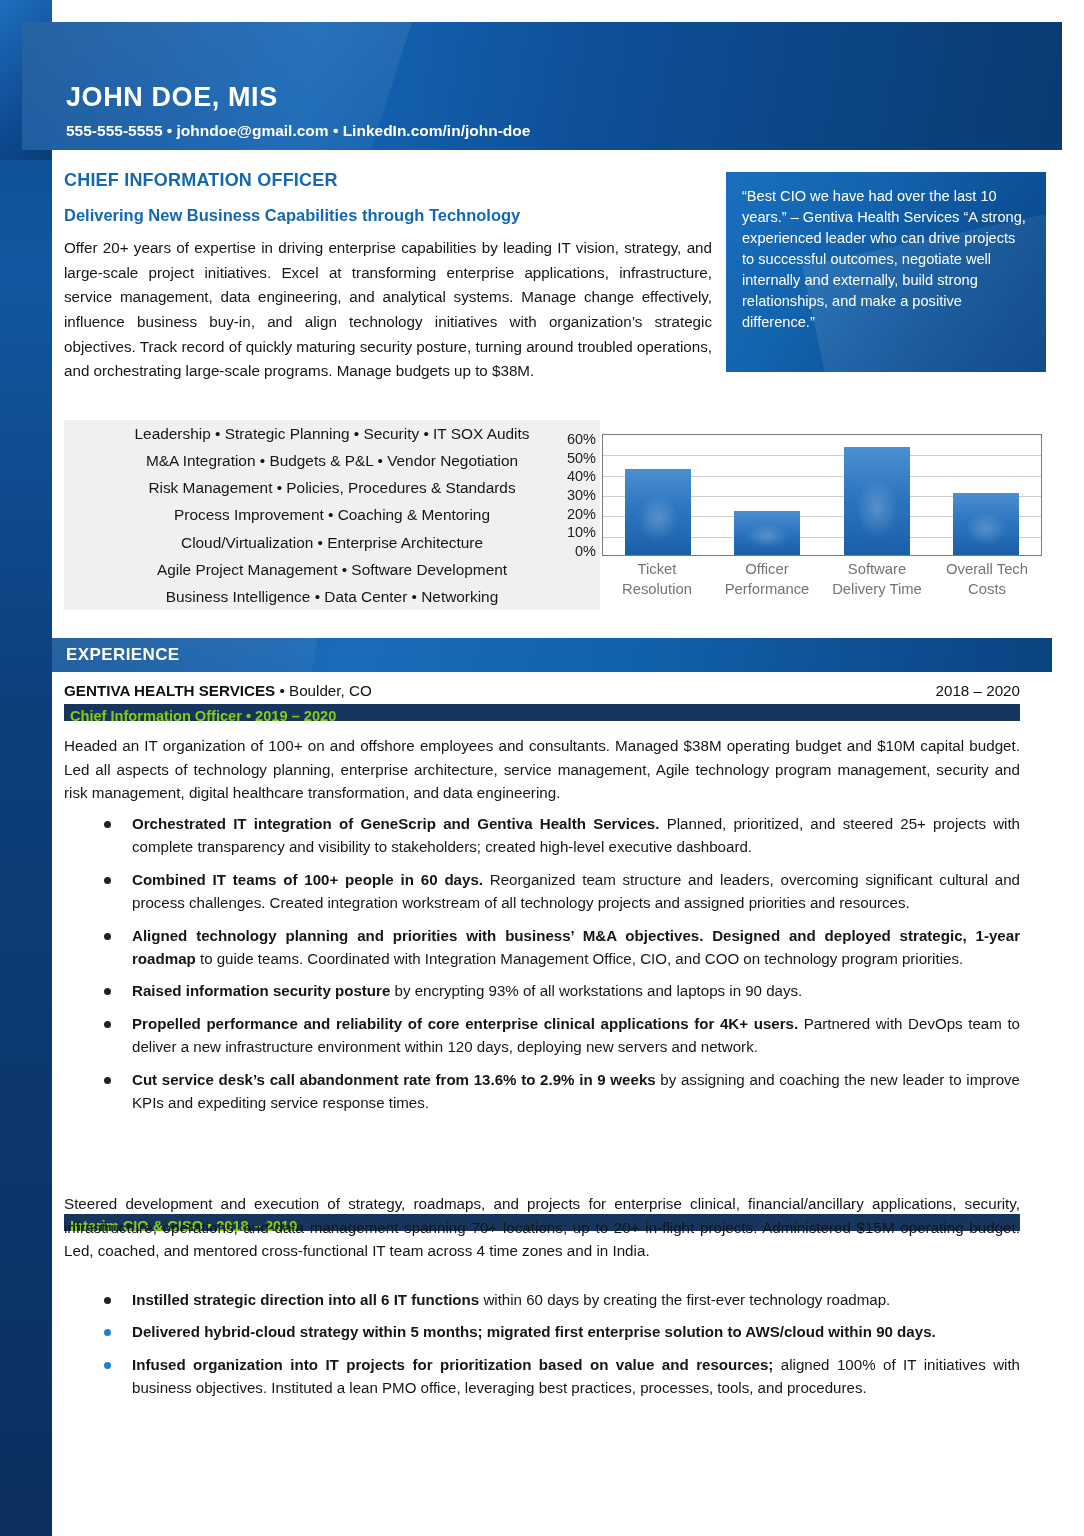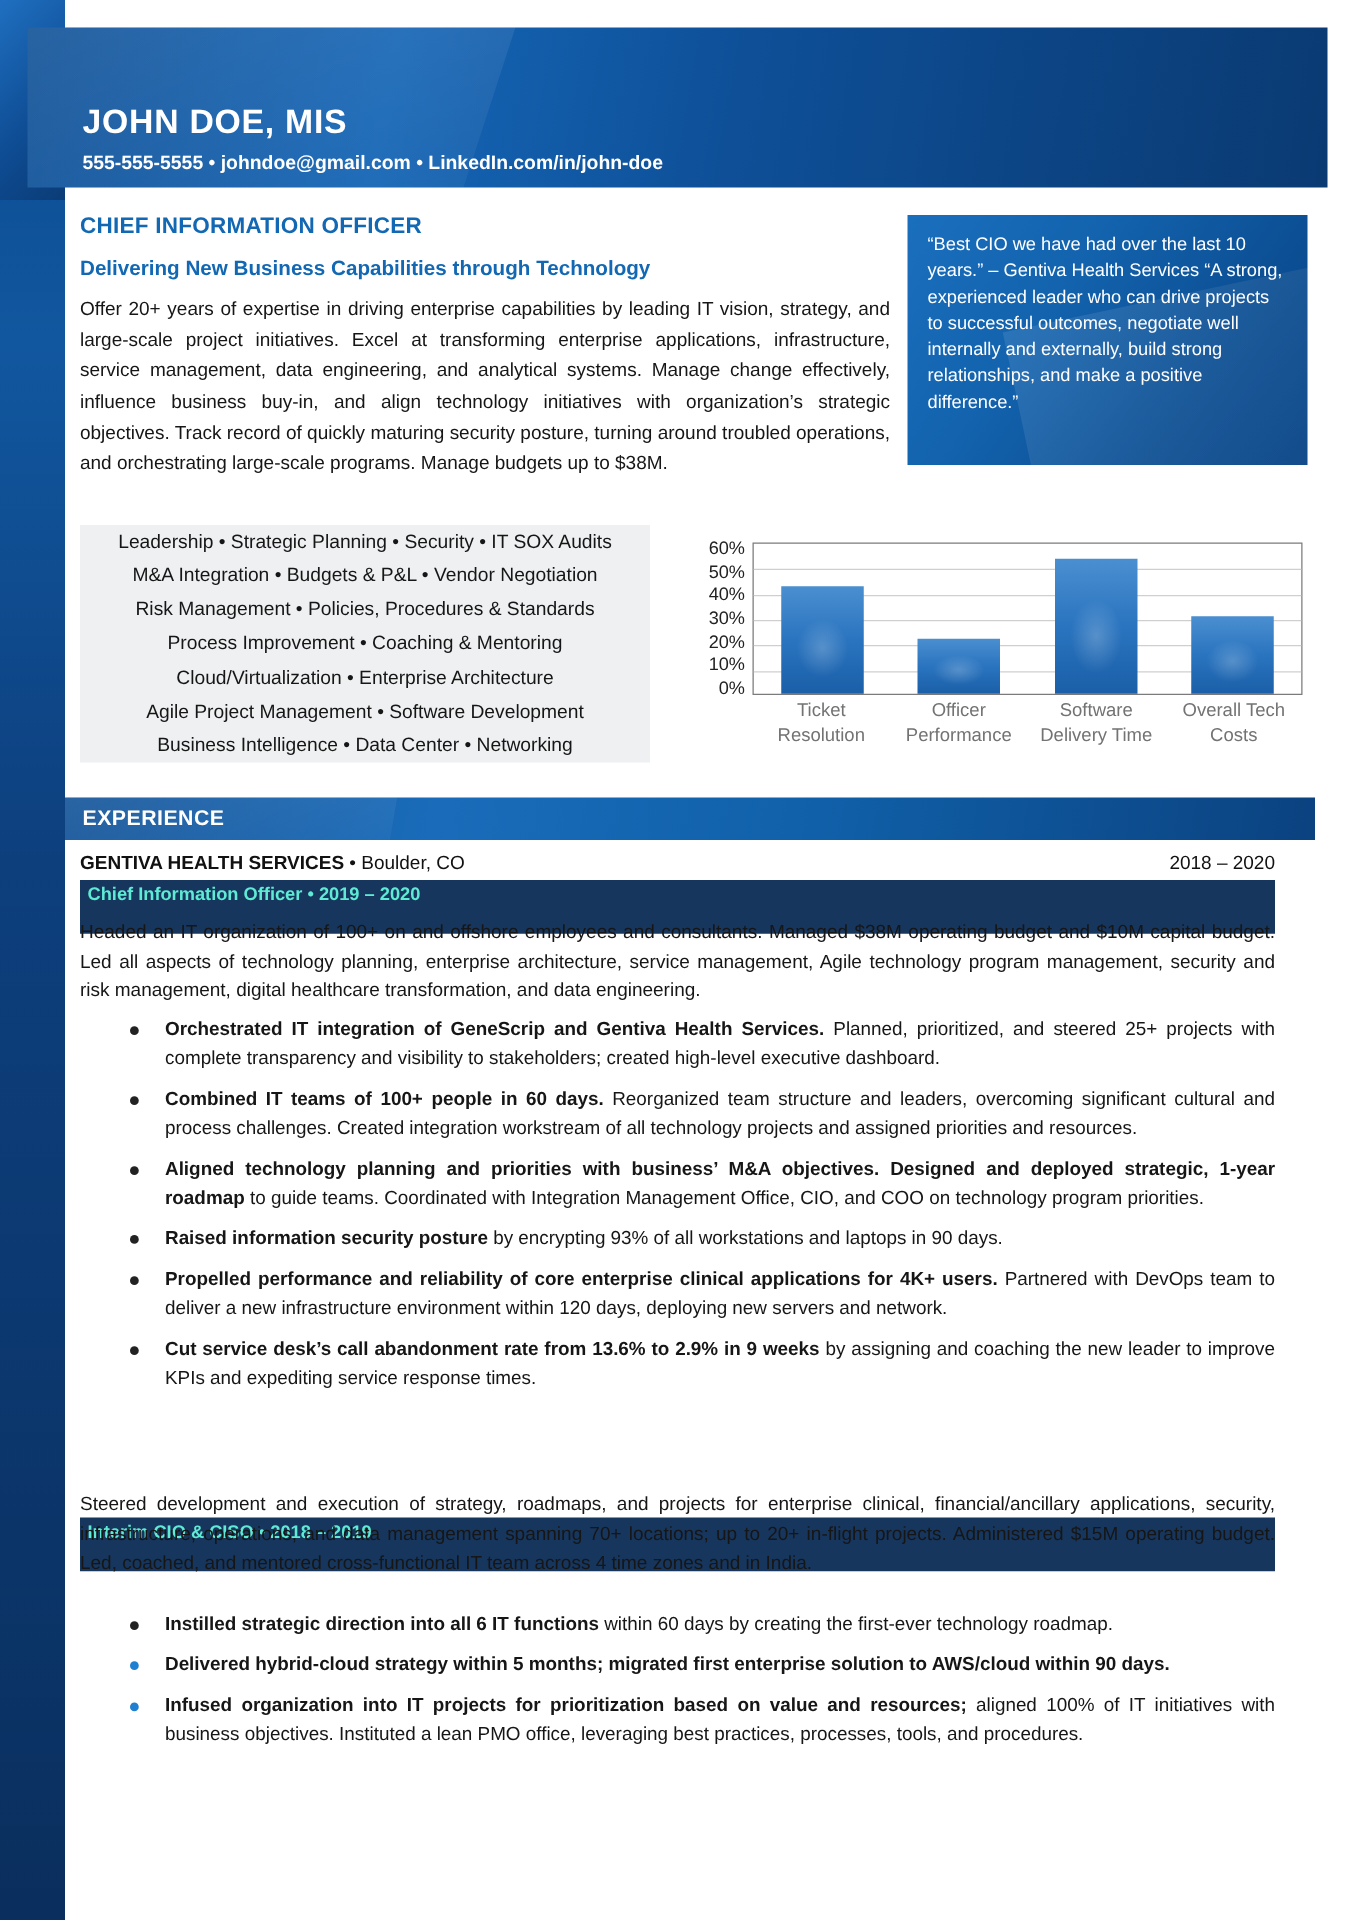--- a/index.html
+++ b/index.html
@@ -113,21 +113,21 @@
     margin: 14px 16px 0 16px;
     font-size: 14.6px;
     line-height: 1.44;
     color: #ffffff;
   }
 
   
   .skills-box {
     position: absolute;
     left: 64px; top: 420px;
-    width: 456px; height: 190px;
+    width: 536px; height: 190px;
     background: #eef0f1;
     display: flex;
     flex-direction: column;
     align-items: center;
     justify-content: center;
   }
   .skills-line {
     font-size: 15.4px;
     line-height: 1.77;
     color: #161616;
@@ -231,23 +231,23 @@
     left: 64px;
     width: 956px;
     font-size: 15.2px;
     color: #111;
   }
   .company-name { font-weight: bold; }
   .company-dates { float: right; }
   .role-bar {
     position: absolute;
     left: 64px;
-    width: 956px; height: 43px;
+    width: 956px; height: 17px;
     background: #17365d;
-    color: #5eead4;
+    color: #84cc16;
     font-size: 14.6px;
     font-weight: bold;
     line-height: 25px;
   }
   .role-bar span { margin-left: 6px; }
   .para {
     position: absolute;
     left: 64px;
     width: 956px;
     font-size: 15.2px;

